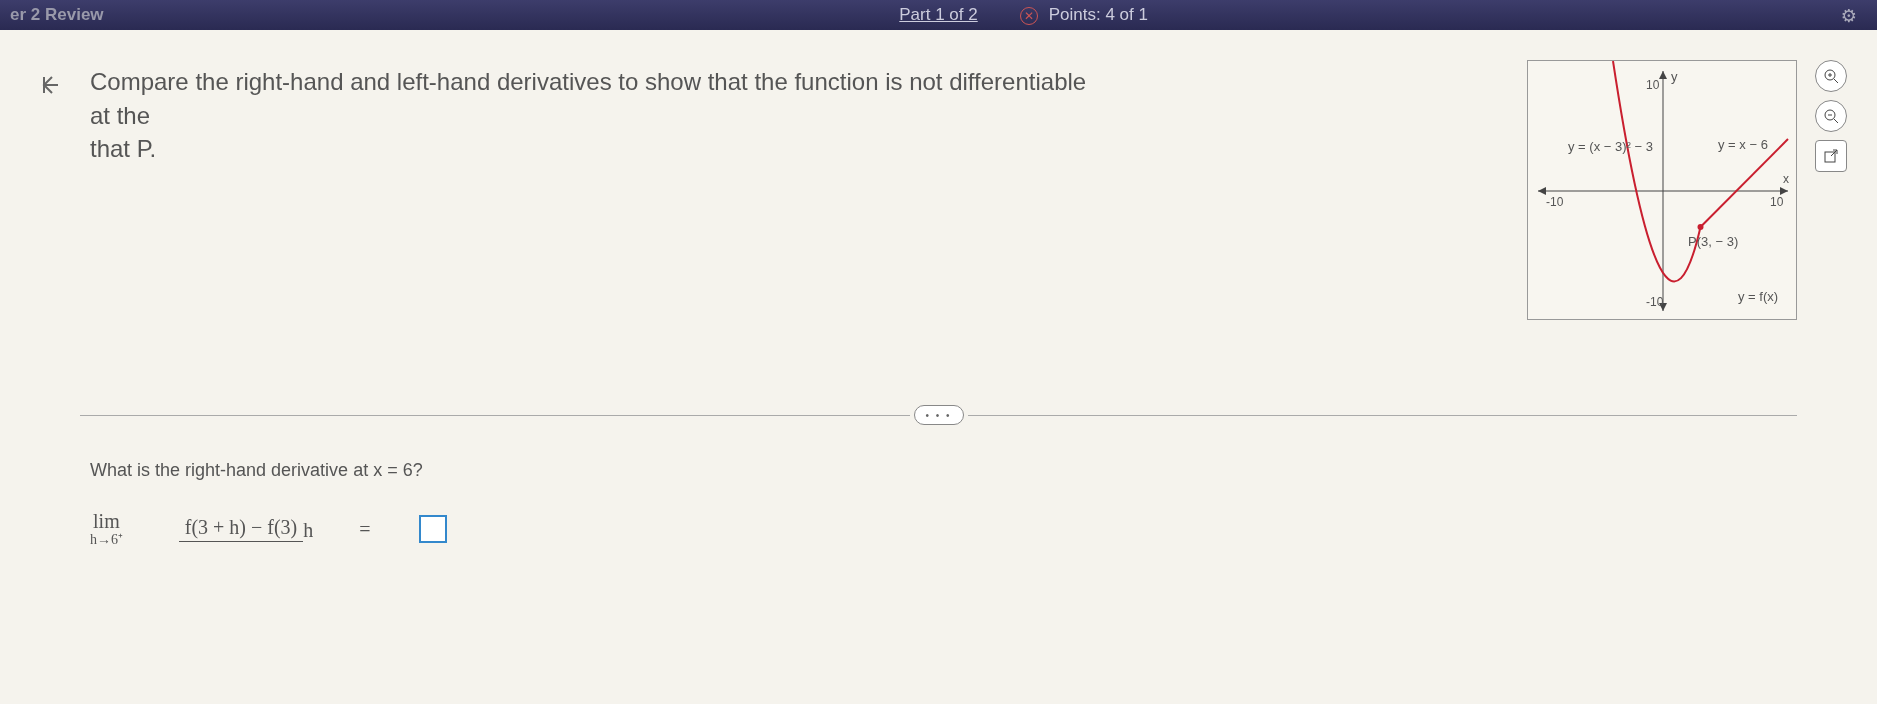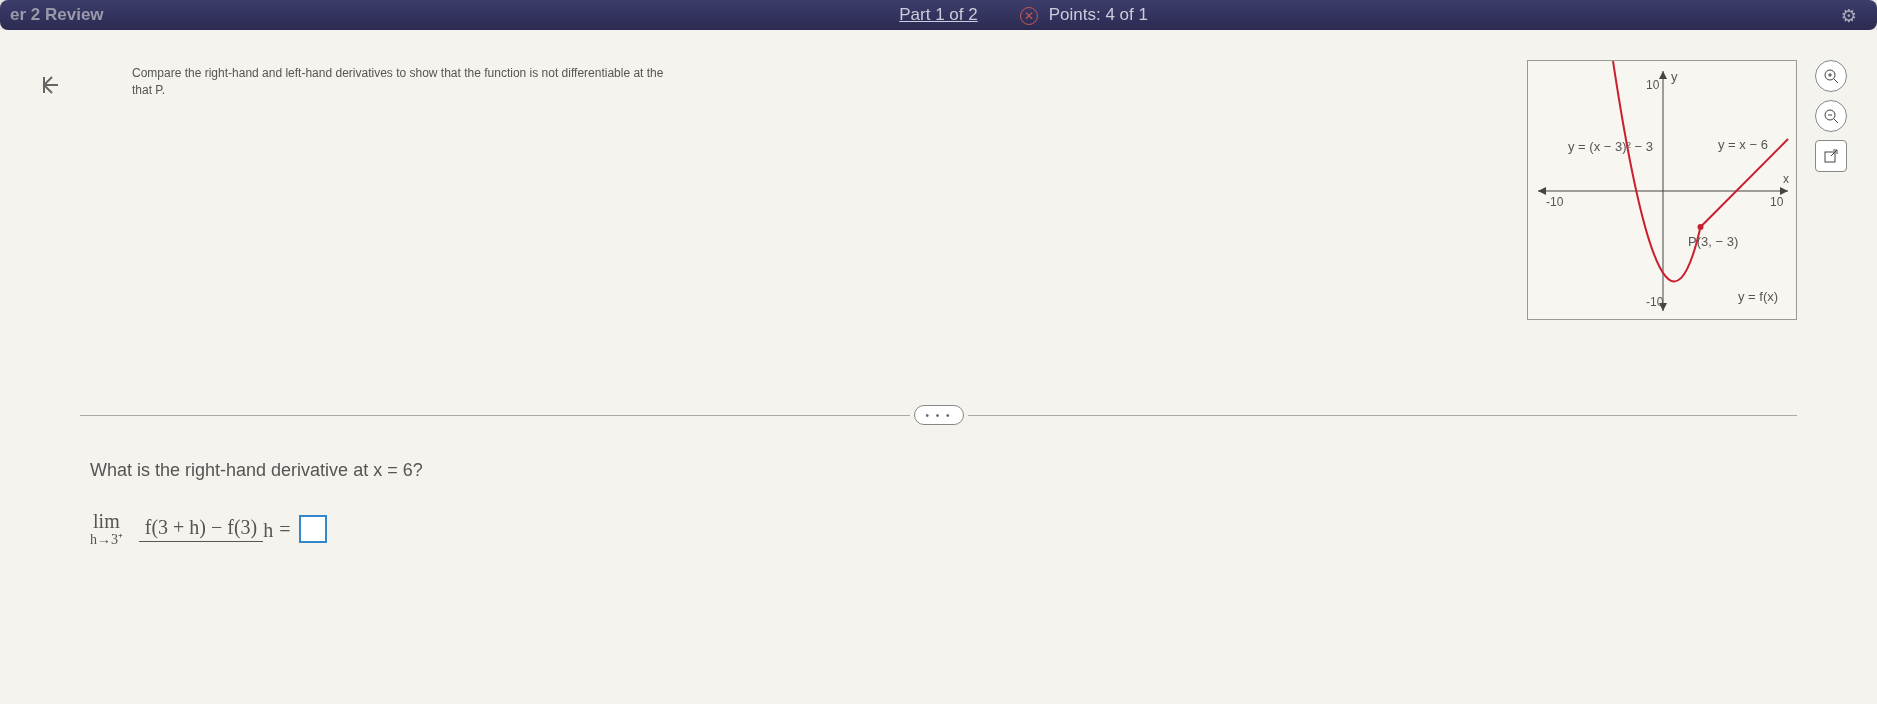--- a/index.html
+++ b/index.html
@@ -11,21 +11,20 @@
       overflow: hidden;
     }
     .top-bar {
       background: linear-gradient(to bottom, #3d3d6b, #2a2a52);
       height: 30px;
       display: flex;
       align-items: center;
       color: #aab;
       font-size: 17px;
       position: relative;
-      border-radius: 8px;
     }
     .top-title {
       position: absolute;
       left: 10px;
       font-weight: bold;
       color: #9999aa;
     }
     .top-part {
       position: absolute;
       left: 50%;
@@ -68,24 +67,23 @@
       align-items: center;
       justify-content: center;
       color: #555;
       font-size: 24px;
       cursor: pointer;
       margin-right: 20px;
     }
     .question-text {
       flex: 1;
       color: #555;
-      font-size: 12px;
+      font-size: 24px;
       line-height: 1.4;
       max-width: 1000px;
-      margin-left: 42px;
     }
     .graph-container {
       position: absolute;
       right: 80px;
       top: 30px;
       width: 270px;
       height: 260px;
       border: 1px solid #999;
       background: #f8f6f0;
     }
@@ -142,20 +140,21 @@
       left: 90px;
       color: #555;
       font-size: 18px;
     }
     .answer-prompt { margin-bottom: 30px; }
     .limit-expr {
       display: flex;
       align-items: center;
       font-family: 'Times New Roman', serif;
       font-size: 20px;
+      gap: 40px;
     }
     .lim-block {
       display: flex;
       flex-direction: column;
       align-items: center;
       margin-right: 10px;
       line-height: 1;
     }
     .lim-text { font-size: 20px; }
     .lim-sub { font-size: 14px; margin-top:2px;}
@@ -269,21 +268,21 @@
     <div class="divider-line"></div>
     <div class="ellipsis-btn">• • •</div>
     <div class="divider-line"></div>
   </div>
 
   <div class="answer-section">
     <div class="answer-prompt">What is the right-hand derivative at x = 6?</div>
     <div class="limit-expr">
       <div class="lim-block">
         <span class="lim-text">lim</span>
-        <span class="lim-sub">h→3⁺</span>
+        <span class="lim-sub">h→6⁺</span>
       </div>
       <div class="fraction">
         <span class="frac-top">f(3 + h) − f(3)</span>
         <span class="frac-bot">h</span>
       </div>
       <span>=</span>
       <input class="answer-input" type="text" style="">
     </div>
   </div>
 </div>

